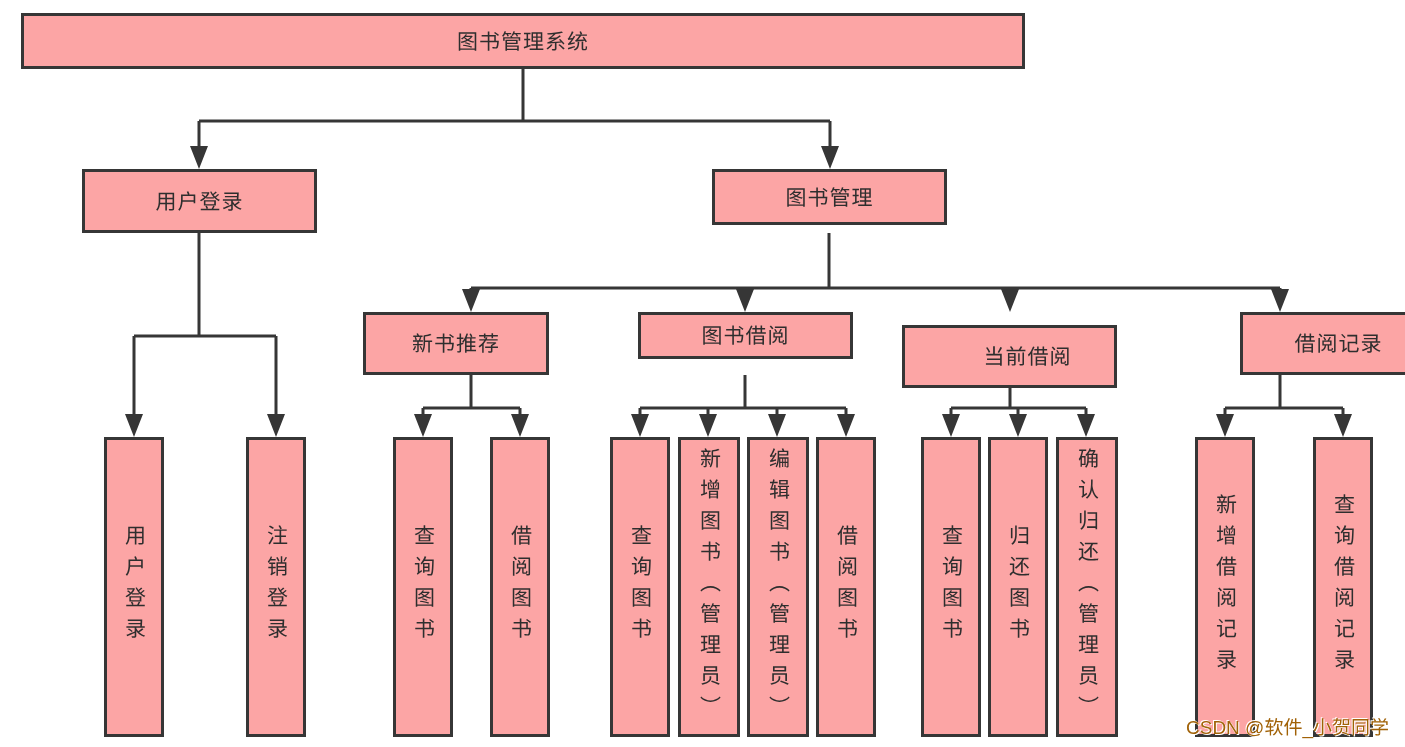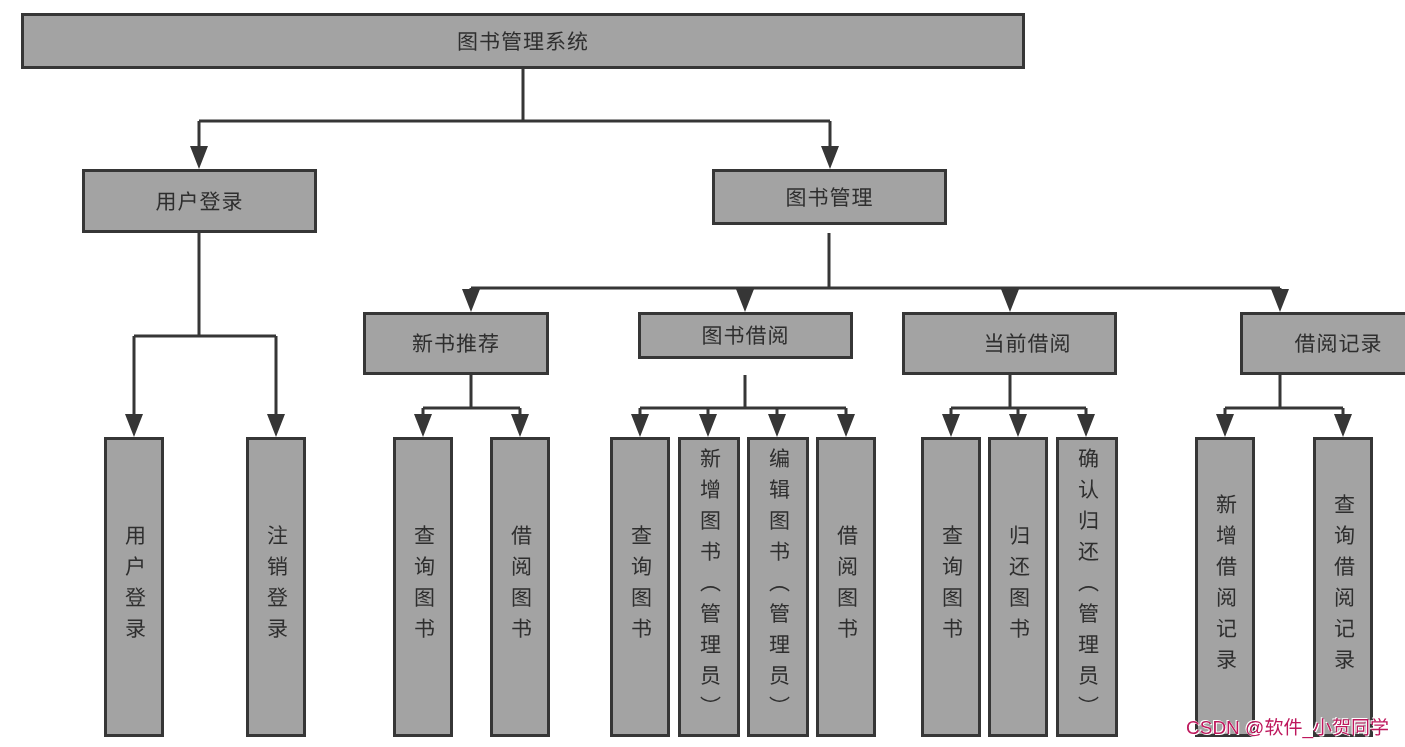--- a/index.html
+++ b/index.html
@@ -16,42 +16,42 @@
   }
   .diagram svg.wires {
     position: absolute;
     left: 0; top: 0;
     width: 1405px; height: 747px;
   }
   .box {
     position: absolute;
     box-sizing: border-box;
     border: 3px solid #363636;
-    background: #a3a3a3;
+    background: #fca5a5;
     color: #2e2e2e;
     display: flex;
     align-items: center;
     justify-content: center;
     font-size: 21px;
     line-height: 1;
     text-align: center;
   }
   .box.h { letter-spacing: 1px; }
   .box.v {
     writing-mode: vertical-rl;
     text-orientation: mixed;
     letter-spacing: 10px;
     font-size: 21px;
   }
   .watermark {
     position: absolute;
     left: 1186px;
     top: 712px;
     font-size: 19px;
-    color: #be185d;
+    color: #a16207;
     white-space: nowrap;
     text-shadow: 1px 1px 0 #ffffff, -1px -1px 0 #ffffff;
     z-index: 5;
   }
 </style>
 </head>
 <body>
 
 <div class="diagram">
 
@@ -98,21 +98,21 @@
              M1334,414 L1352,414 L1343,437 Z" fill="#363636" stroke="none"></path>
   </svg>
 
   <div class="box h" style="left:21px; top:13px; width:1004px; height:56px;">图书管理系统</div>
 
   <div class="box h" style="left:82px; top:169px; width:235px; height:64px;">用户登录</div>
   <div class="box h" style="left:712px; top:169px; width:235px; height:56px;">图书管理</div>
 
   <div class="box h" style="left:363px; top:312px; width:186px; height:63px;">新书推荐</div>
   <div class="box h" style="left:638px; top:312px; width:215px; height:47px;">图书借阅</div>
-  <div class="box h" style="left:902px; top:312px; width:215px; height:63px;padding-left:36px;">当前借阅</div>
+  <div class="box h" style="left:902px; top:325px; width:215px; height:63px;padding-left:36px;">当前借阅</div>
   <div class="box h" style="left:1240px; top:312px; width:197px; height:63px;">借阅记录</div>
 
   <div class="box v" style="left:104px; top:437px; width:60px; height:300px;">用户登录</div>
   <div class="box v" style="left:246px; top:437px; width:60px; height:300px;">注销登录</div>
 
   <div class="box v" style="left:393px; top:437px; width:60px; height:300px;">查询图书</div>
   <div class="box v" style="left:490px; top:437px; width:60px; height:300px;">借阅图书</div>
 
   <div class="box v" style="left:610px; top:437px; width:60px; height:300px;">查询图书</div>
   <div class="box v" style="left:678px; top:437px; width:62px; height:300px;">新增图书（管理员）</div>

